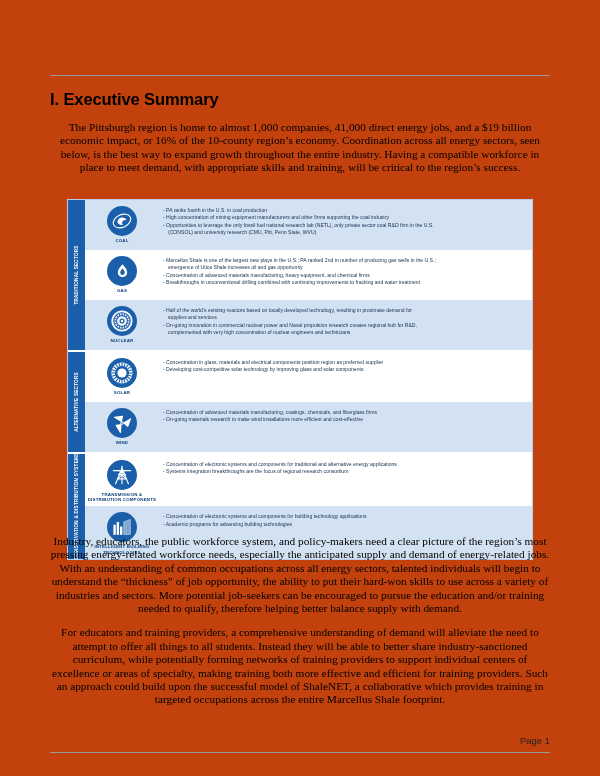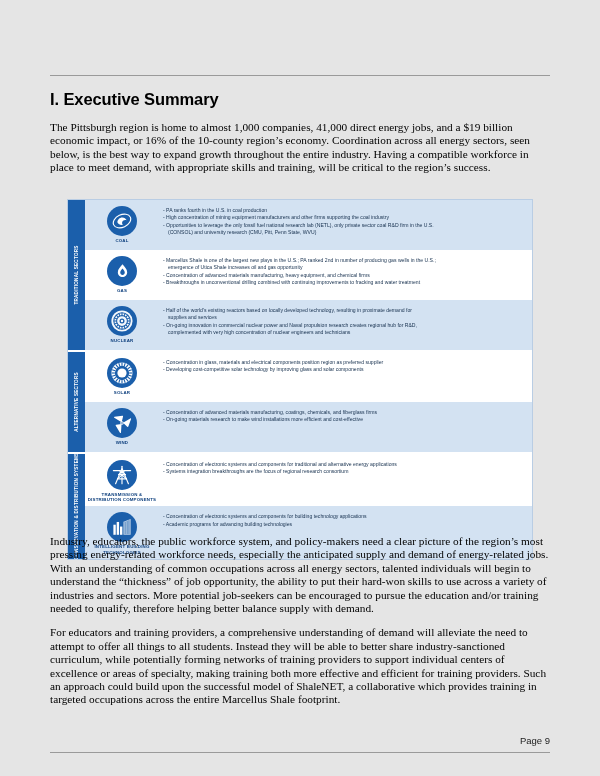--- a/index.html
+++ b/index.html
@@ -11,21 +11,21 @@
     width: 600px;
     height: 776px;
     position: relative;
     font-family: "Liberation Serif", serif;
     color: #000000;
     overflow: hidden;
   }
   .page {
     position: absolute;
     inset: 0;
-    background: #e5e5e5;
+    background: #c2410c;
   }
   .header-rule {
     position: absolute;
     left: 50px;
     top: 75px;
     width: 500px;
     height: 1px;
     background: #9a9a9a;
   }
   .footer-rule {
@@ -61,21 +61,21 @@
     font-family: "Liberation Sans", sans-serif;
     font-size: 13.5px;
     font-weight: bold;
     margin: 0 0 5px 0;
   }
   p.body-text {
     font-family: "Liberation Serif", serif;
     font-size: 11.3px;
     line-height: 13.4px;
     margin: 0 0 11px 0;
-    text-align: left;
+    text-align: center;
   }
 
   
   .graphic {
     position: absolute;
     left: 67px;
     top: 199px;
     width: 466px;
     background: #ffffff;
     border: 1px solid #b9cde4;
@@ -379,16 +379,16 @@
           </div>
         </div>
       </div>
     </div>
 
   <div class="content" style="top:535px;">
     <p class="body-text">Industry, educators, the public workforce system, and policy-makers need a clear picture of the region’s most pressing energy-related workforce needs, especially the anticipated supply and demand of energy-related jobs. With an understanding of common occupations across all energy sectors, talented individuals will begin to understand the “thickness” of job opportunity, the ability to put their hard-won skills to use across a variety of industries and sectors. More potential job-seekers can be encouraged to pursue the education and/or training needed to qualify, therefore helping better balance supply with demand.</p>
     <p class="body-text">For educators and training providers, a comprehensive understanding of demand will alleviate the need to attempt to offer all things to all students. Instead they will be able to better share industry-sanctioned curriculum, while potentially forming networks of training providers to support individual centers of excellence or areas of specialty, making training both more effective and efficient for training providers. Such an approach could build upon the successful model of ShaleNET, a collaborative which provides training in targeted occupations across the entire Marcellus Shale footprint.</p>
   </div>
 
-  <div class="page-number">Page 9</div>
+  <div class="page-number">Page 1</div>
   <div class="footer-rule"></div>
 
 </div>
 
 </body></html>

